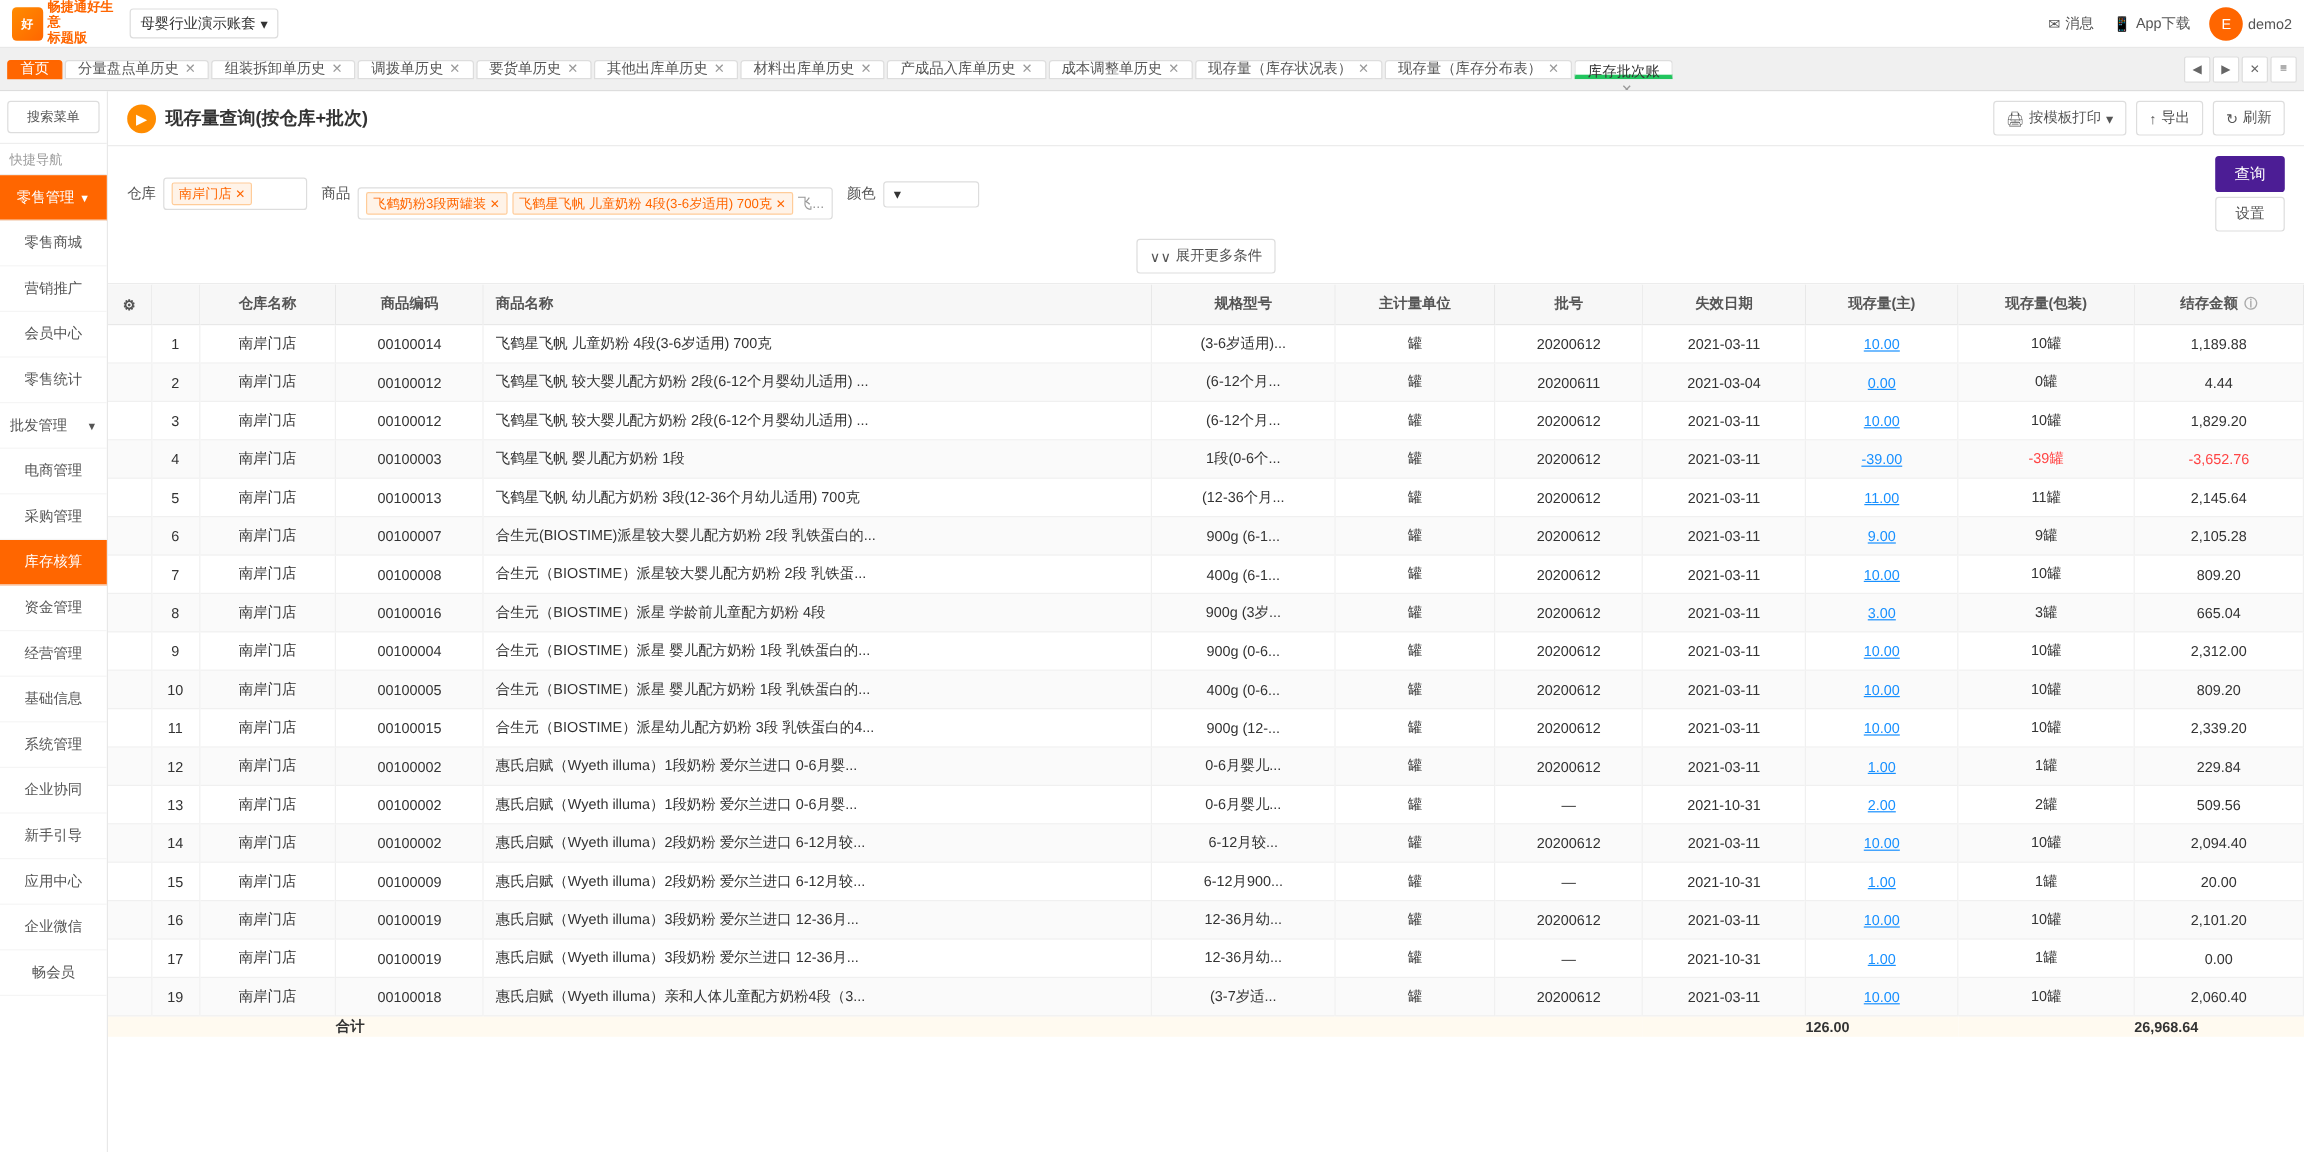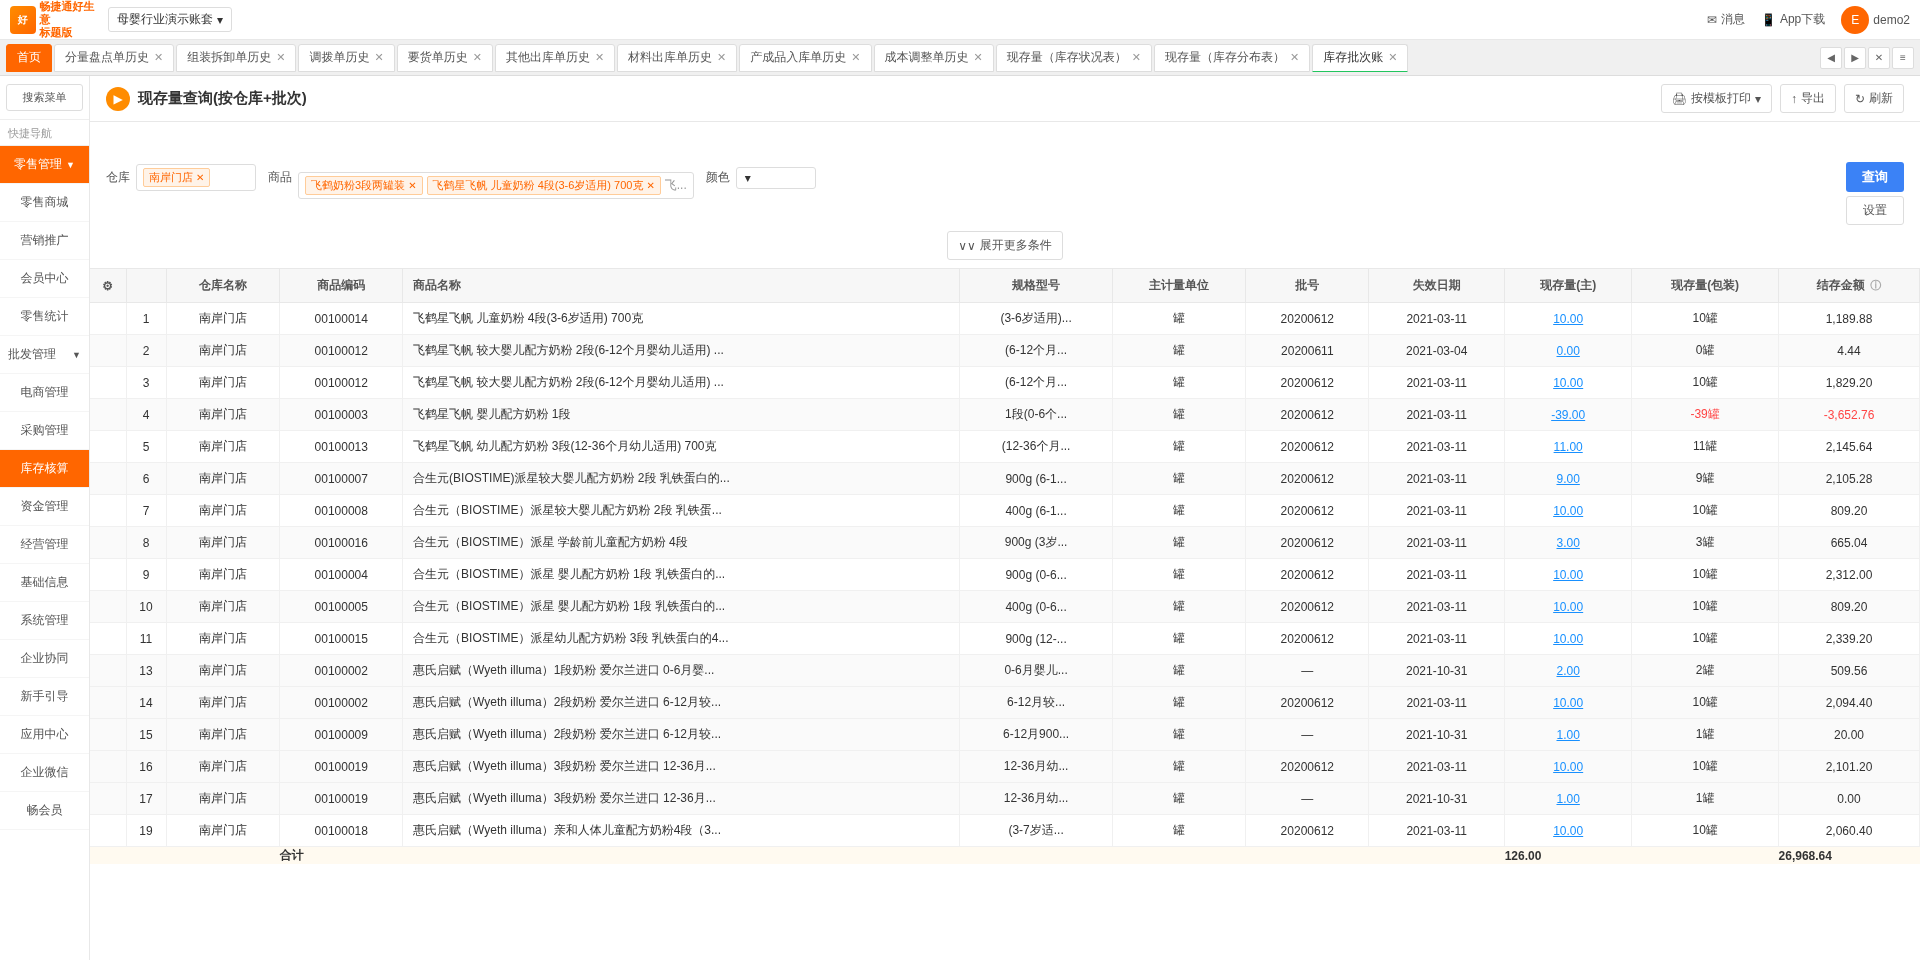--- a/index.html
+++ b/index.html
@@ -11,22 +11,22 @@
     .logo-area { display: flex; align-items: center; gap: 4px; color: #ff6600; font-weight: bold; font-size: 13px; width: 90px; }
     .logo-icon { width: 28px; height: 28px; background: linear-gradient(135deg, #ff8c00, #ff6600); border-radius: 4px; display: flex; align-items: center; justify-content: center; color: white; font-size: 10px; }
     .logo-text { font-size: 11px; color: #ff6600; line-height: 1.2; }
     .dropdown-selector { display: flex; align-items: center; gap: 4px; background: #fff; border: 1px solid #ddd; border-radius: 3px; padding: 3px 8px; cursor: pointer; font-size: 12px; color: #333; }
     .top-bar-right { display: flex; align-items: center; gap: 16px; }
     .top-bar-action { display: flex; align-items: center; gap: 4px; cursor: pointer; color: #555; font-size: 12px; }
     .user-avatar { width: 28px; height: 28px; background: #ff6600; border-radius: 50%; display: flex; align-items: center; justify-content: center; color: white; font-size: 12px; }
 
     
     .tab-bar { height: 36px; background: #f0f0f0; display: flex; align-items: center; padding: 0 6px; border-bottom: 1px solid #ddd; overflow: hidden; }
-    .tab-item { display: flex; align-items: center; padding: 0 10px; height: 28px; background: #fff; border: 1px solid #ddd; border-radius: 3px 3px 0 0; margin-right: 2px; cursor: pointer; font-size: 12px; white-space: nowrap; color: #555; }
-    .tab-item.active { background: #fff; border-bottom: 1px solid #22c55e; color: #333; font-weight: 500; }
+    .tab-item { display: flex; align-items: center; padding: 0 10px; height: 16px; background: #fff; border: 1px solid #ddd; border-radius: 3px 3px 0 0; margin-right: 2px; cursor: pointer; font-size: 12px; white-space: nowrap; color: #555; }
+    .tab-item.active { background: #fff; border-bottom: 4px solid #22c55e; color: #333; font-weight: 500; flex-direction: column; }
     .tab-item .close-x { margin-left: 5px; color: #999; font-size: 11px; }
     .tab-home { background: #ff6600; color: white; border-color: #ff6600; }
     .tab-nav-arrows { display: flex; gap: 2px; margin-left: auto; }
     .tab-nav-btn { width: 22px; height: 22px; background: #fff; border: 1px solid #ddd; border-radius: 2px; display: flex; align-items: center; justify-content: center; cursor: pointer; font-size: 10px; color: #666; }
 
     
     .main-layout { display: flex; height: calc(960px - 40px - 36px); }
 
     
     .sidebar { width: 90px; background: #fff; border-right: 1px solid #e8e8e8; display: flex; flex-direction: column; }
@@ -63,21 +63,21 @@
     tbody tr:nth-child(even) { background: #fafafa; }
     tbody td { padding: 7px 10px; text-align: center; color: #333; border-right: 1px solid #f0f0f0; white-space: nowrap; }
     tbody td.text-left { text-align: left; }
     .neg-val { color: #ff4444; }
     .link-val { color: #1890ff; text-decoration: underline; cursor: pointer; }
     .tfoot-row { background: #fffaf0 !important; font-weight: 600; }
     .tfoot-row td { color: #333; }
     .info-icon { color: #aaa; cursor: pointer; margin-left: 2px; font-size: 11px; }
 
     
-    .btn-orange { background: #3b82f6; color: white; border: none; padding: 6px 16px; border-radius: 3px; cursor: pointer; font-size: 13px; font-weight: 700; margin-top: 32px; }
+    .btn-orange { background: #4c1d95; color: white; border: none; padding: 6px 16px; border-radius: 3px; cursor: pointer; font-size: 13px; font-weight: 400; }
     .btn-settings { background: #fff; color: #555; border: 1px solid #ddd; padding: 5px 12px; border-radius: 3px; cursor: pointer; font-size: 12px; }
     .color-dropdown { display: flex; align-items: center; gap: 4px; padding: 3px 8px; border: 1px solid #ddd; border-radius: 3px; min-width: 80px; background: #fff; cursor: pointer; }
   </style>
 </head>
 <body>
 
 <div class="top-bar">
   <div class="top-bar-left">
     <div class="logo-area">
       <div class="logo-icon">好</div>
@@ -439,20 +439,34 @@
       <td>00100015</td>
       <td class="text-left">合生元（BIOSTIME）派星幼儿配方奶粉 3段 乳铁蛋白的4...</td>
       <td>900g (12-...</td>
       <td>罐</td>
       <td>20200612</td>
       <td>2021-03-11</td>
       <td class="link-val">10.00</td>
       <td class="">10罐</td>
       <td class="">2,339.20</td>
     </tr>
+            <tr style="background: rgb(250, 250, 250);">
+      <td></td>
+      <td>12</td>
+      <td>南岸门店</td>
+      <td>00100002</td>
+      <td class="text-left">惠氏启赋（Wyeth illuma）1段奶粉 爱尔兰进口 0-6月婴...</td>
+      <td>0-6月婴儿...</td>
+      <td>罐</td>
+      <td>20200612</td>
+      <td>2021-03-11</td>
+      <td class="link-val">1.00</td>
+      <td class="">1罐</td>
+      <td class="">229.84</td>
+    </tr>
             <tr>
       <td></td>
       <td>13</td>
       <td>南岸门店</td>
       <td>00100002</td>
       <td class="text-left">惠氏启赋（Wyeth illuma）1段奶粉 爱尔兰进口 0-6月婴...</td>
       <td>0-6月婴儿...</td>
       <td>罐</td>
       <td>—</td>
       <td>2021-10-31</td>

